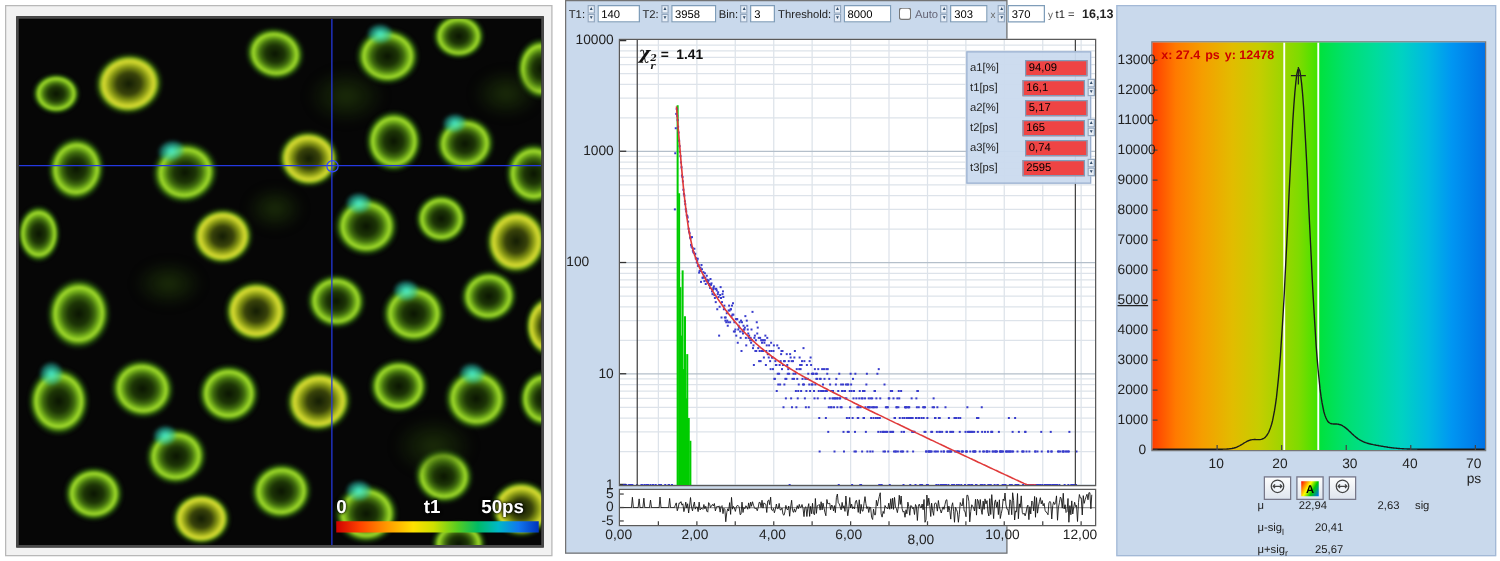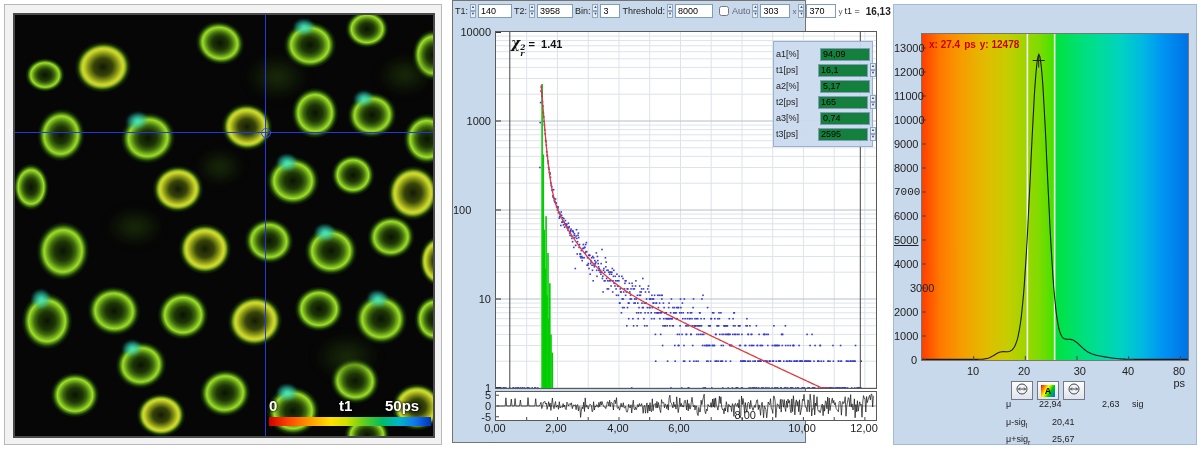--- a/index.html
+++ b/index.html
@@ -38,21 +38,21 @@
   .tunit{color:#666;font-size:8px}
   .dplot{position:absolute;left:42px;top:30px;width:380px;height:356px;background:#fff;border:1px solid #5a5a5a}
   .resid{position:absolute;left:42px;top:390px;width:380px;height:28px;background:#fff;border:1px solid #5a5a5a}
   .chi2{position:absolute;left:58px;top:34px;font:italic bold 14px "DejaVu Serif",serif;color:#111}
   .chi2 .stack{display:inline-flex;flex-direction:column;font-size:7.5px;line-height:6px;vertical-align:-2px;font-weight:bold}
   .chi2 .chieq{font-family:"Liberation Sans",sans-serif;font-style:normal;font-weight:bold;font-size:11px}
   .parambox{position:absolute;left:320px;top:40px;width:100px;padding:4px 0 4px 2px;
             background:rgba(202,218,238,.95);border:1px solid #9ab0cf;box-sizing:border-box}
   .prow{display:flex;align-items:center;height:16px;font-size:9px}
   .plabel{width:29px;text-align:left;margin-right:20px}
-  .pinput{width:44px;height:11px;border:1px solid #7f9db9;background:#15803d;font:9px "Liberation Sans",sans-serif;padding:0 2px;margin-right:2px}
+  .pinput{width:44px;height:11px;border:1px solid #7f9db9;background:#ef4444;font:9px "Liberation Sans",sans-serif;padding:0 2px;margin-right:2px}
   .tick{position:absolute;font-size:11px;color:#222}
 
   
   .right{left:893px;top:4px;width:304px;height:441px;background:#c9d9ec;border:1px solid #a3b9d6}
   .hplot{position:absolute;left:27px;top:28px;width:266px;height:326px;border:1px solid #777}
   .hplot svg{position:absolute;left:0;top:0}
   .readout{position:absolute;left:7px;top:5px;font-size:10px;font-weight:bold;color:#c00;white-space:nowrap}
   .readout span{margin-right:4px}
   .hbtn{position:absolute;width:22px;height:19px;border:1px solid #778;padding:0;
         background:linear-gradient(#fdfdfd,#dfe5ee);cursor:pointer}
@@ -1112,21 +1112,21 @@
     </div>
   <span class="tick" style="left: 0px; top: 25px; width: 38px; text-align: right;">10000</span>
       <span class="tick" style="left: 0px; top: 114px; width: 38px; text-align: right;">1000</span>
       <span class="tick" style="left: 0px; top: 203px; width: 38px; ">100</span>
       <span class="tick" style="left: 0px; top: 292px; width: 38px; text-align: right;">10</span>
       <span class="tick" style="left: 0px; top: 381px; width: 38px; text-align: right;">1</span>
       <span class="tick" style="left: 27px; top: 421px; width: 30px; text-align: center;">0,00</span>
       <span class="tick" style="left: 88px; top: 421px; width: 30px; text-align: center;">2,00</span>
       <span class="tick" style="left: 150px; top: 421px; width: 30px; text-align: center;">4,00</span>
       <span class="tick" style="left: 211px; top: 421px; width: 30px; text-align: center;">6,00</span>
-      <span class="tick" style="left: 273px; top: 408px; width: 30px; text-align: right;">8,00</span>
+      <span class="tick" style="left: 273px; top: 425px; width: 30px; text-align: left;">8,00</span>
       <span class="tick" style="left: 334px; top: 421px; width: 30px; text-align: center;">10,00</span>
       <span class="tick" style="left: 396px; top: 421px; width: 30px; text-align: center;">12,00</span>
       <span class="tick" style="left: 0px; top: 388px; width: 38px; text-align: right;">5</span>
       <span class="tick" style="left: 0px; top: 399px; width: 38px; text-align: right;">0</span>
       <span class="tick" style="left: 0px; top: 410px; width: 38px; text-align: right;">-5</span>
     </div>
 
   <div class="panel right" id="rightPanel">
     <div class="hplot">
       <div id="histBg" style="position: absolute; left: 0px; top: 0px; width: 266px; height: 326px; background: linear-gradient(90deg, rgb(255, 62, 0) 0%, rgb(255, 122, 0) 7%, rgb(245, 158, 0) 15%, rgb(226, 188, 0) 24%, rgb(198, 205, 0) 32%, rgb(163, 212, 0) 38%, rgb(127, 219, 0) 44%, rgb(85, 224, 0) 48%, rgb(58, 228, 0) 50%, rgb(0, 226, 62) 50.5%, rgb(0, 224, 110) 58%, rgb(0, 220, 154) 67%, rgb(0, 210, 194) 75%, rgb(0, 184, 226) 83%, rgb(0, 150, 242) 90%, rgb(0, 114, 230) 100%);"></div>
@@ -1187,30 +1187,30 @@
     <span class="srow" style="left:238px;top:394px">sig</span>
 
     <span class="srow" style="left:112px;top:412px"><span>μ-sig</span><sub>l</sub></span>
     <span class="srow" style="left:158px;top:412px">20,41</span>
 
     <span class="srow" style="left:112px;top:429px"><span>μ+sig</span><sub>r</sub></span>
     <span class="srow" style="left:158px;top:429px">25,67</span>
   <span class="tick" style="left: 0px; top: 349px; width: 23px; text-align: right;">0</span>
       <span class="tick" style="left: 0px; top: 325px; width: 23px; text-align: right;">1000</span>
       <span class="tick" style="left: 0px; top: 301px; width: 23px; text-align: right;">2000</span>
-      <span class="tick" style="left: 16px; top: 277px; width: 23px; text-align: center;">3000</span>
+      <span class="tick" style="left: 0px; top: 277px; width: 23px; text-align: center;">3000</span>
       <span class="tick" style="left: 0px; top: 253px; width: 23px; text-align: right;">4000</span>
       <span class="tick" style="left: 0px; top: 229px; width: 23px; text-align: right; text-decoration: underline;">5000</span>
       <span class="tick" style="left: 0px; top: 205px; width: 23px; text-align: right;">6000</span>
-      <span class="tick" style="left: 0px; top: 181px; width: 23px; text-align: right; font-family: Liberation Mono, monospace;">7000</span>
+      <span class="tick" style="left: 0px; top: 181px; width: 23px; text-align: right;">7000</span>
       <span class="tick" style="left: 0px; top: 157px; width: 23px; text-align: right;">8000</span>
       <span class="tick" style="left: 0px; top: 133px; width: 23px; text-align: right;">9000</span>
       <span class="tick" style="left: 0px; top: 109px; width: 23px; text-align: right;">10000</span>
       <span class="tick" style="left: 0px; top: 85px; width: 23px; text-align: right;">11000</span>
       <span class="tick" style="left: 0px; top: 61px; width: 23px; text-align: right;">12000</span>
       <span class="tick" style="left: 0px; top: 37px; width: 23px; text-align: right;">13000</span>
       <span class="tick" style="left: 69px; top: 360px; width: 20px; text-align: center;">10</span>
       <span class="tick" style="left: 120px; top: 360px; width: 20px; text-align: center;">20</span>
       <span class="tick" style="left: 172px; top: 360px; width: 20px; text-align: right;">30</span>
       <span class="tick" style="left: 224px; top: 360px; width: 20px; text-align: center;">40</span>
-      <span class="tick" style="left: 275px; top: 360px; width: 20px; text-align: center;">80</span>
+      <span class="tick" style="left: 275px; top: 360px; width: 20px; text-align: center;">70</span>
     </div>
 </div>
 
 </body></html>

